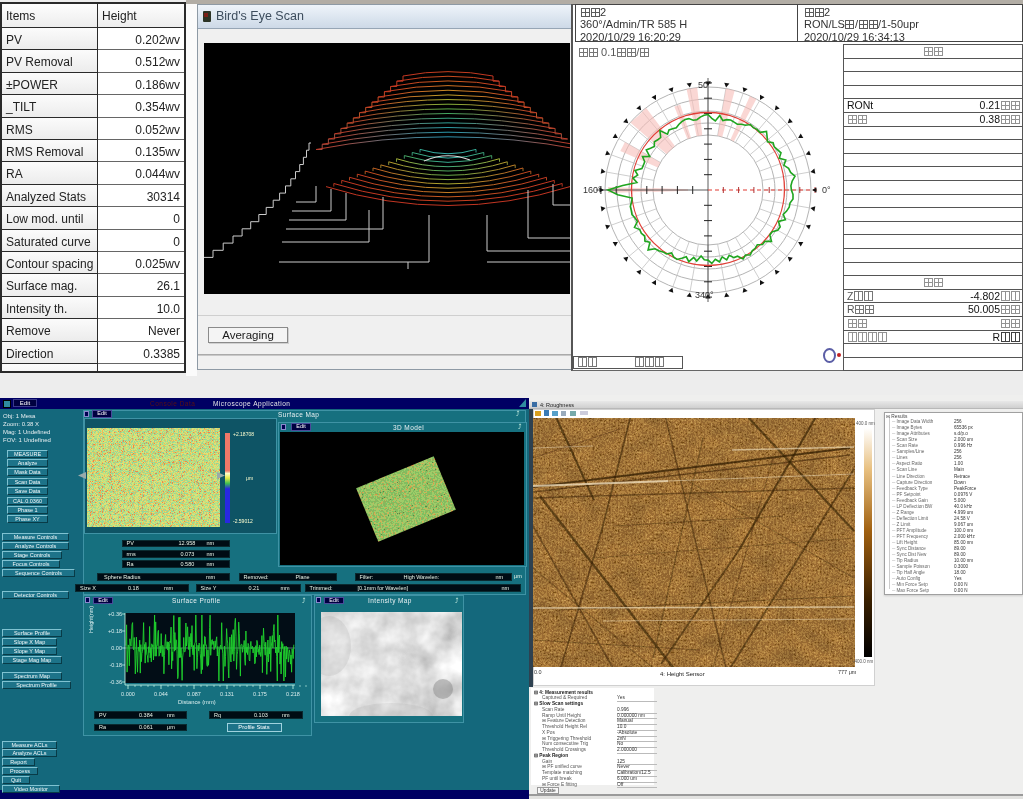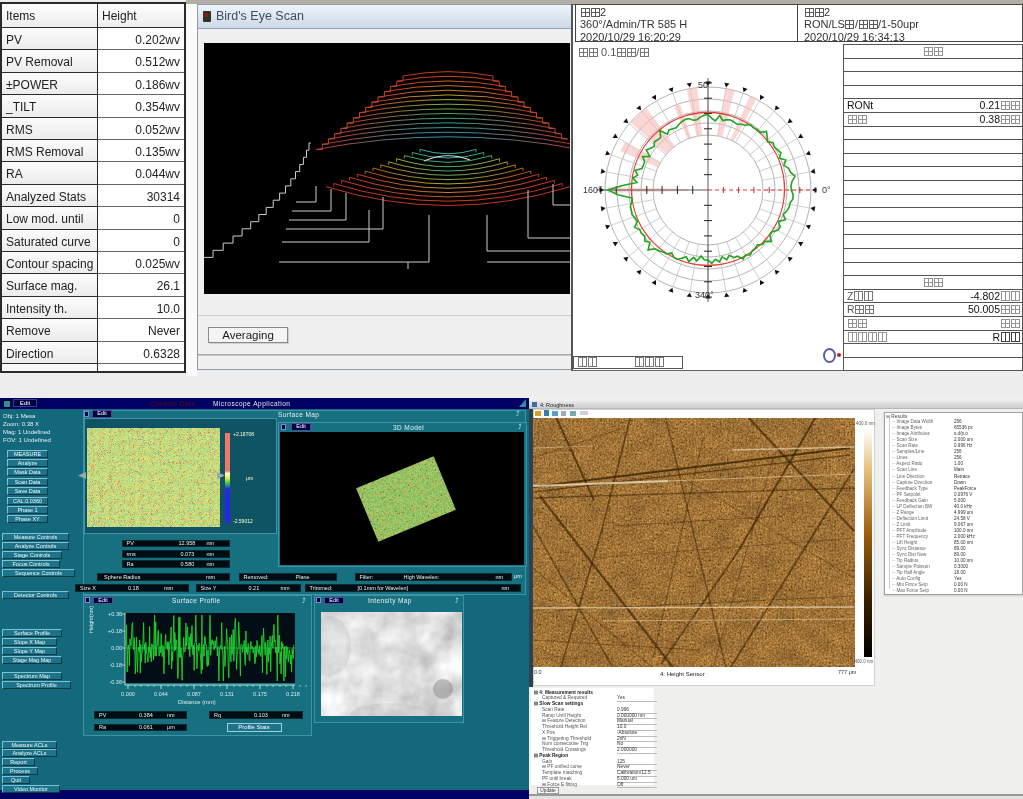--- a/index.html
+++ b/index.html
@@ -31,21 +31,21 @@
       <div style="position:absolute;left:96px;top:225.6px;width:86px;height:22.4px;background:#fff;border-bottom:1px solid #666;box-sizing:border-box;padding-top:5px;padding-right:4px;font-size:12px;color:#222;text-align:right;white-space:nowrap">0</div>
       <div style="position:absolute;left:0;top:248.0px;width:96px;height:22.4px;background:linear-gradient(#fbfbfb,#ececec);border-right:1px solid #2a2a2a;border-bottom:1px solid #2a2a2a;box-sizing:border-box;padding-top:5px;padding-left:4px;font-size:12px;color:#222;white-space:nowrap">Contour spacing</div>
       <div style="position:absolute;left:96px;top:248.0px;width:86px;height:22.4px;background:#fff;border-bottom:1px solid #666;box-sizing:border-box;padding-top:5px;padding-right:4px;font-size:12px;color:#222;text-align:right;white-space:nowrap">0.025wv</div>
       <div style="position:absolute;left:0;top:270.4px;width:96px;height:22.4px;background:linear-gradient(#fbfbfb,#ececec);border-right:1px solid #2a2a2a;border-bottom:1px solid #2a2a2a;box-sizing:border-box;padding-top:5px;padding-left:4px;font-size:12px;color:#222;white-space:nowrap">Surface mag.</div>
       <div style="position:absolute;left:96px;top:270.4px;width:86px;height:22.4px;background:#fff;border-bottom:1px solid #666;box-sizing:border-box;padding-top:5px;padding-right:4px;font-size:12px;color:#222;text-align:right;white-space:nowrap">26.1</div>
       <div style="position:absolute;left:0;top:292.8px;width:96px;height:22.4px;background:linear-gradient(#fbfbfb,#ececec);border-right:1px solid #2a2a2a;border-bottom:1px solid #2a2a2a;box-sizing:border-box;padding-top:5px;padding-left:4px;font-size:12px;color:#222;white-space:nowrap">Intensity th.</div>
       <div style="position:absolute;left:96px;top:292.8px;width:86px;height:22.4px;background:#fff;border-bottom:1px solid #666;box-sizing:border-box;padding-top:5px;padding-right:4px;font-size:12px;color:#222;text-align:right;white-space:nowrap">10.0</div>
       <div style="position:absolute;left:0;top:315.2px;width:96px;height:22.4px;background:linear-gradient(#fbfbfb,#ececec);border-right:1px solid #2a2a2a;border-bottom:1px solid #2a2a2a;box-sizing:border-box;padding-top:5px;padding-left:4px;font-size:12px;color:#222;white-space:nowrap">Remove</div>
       <div style="position:absolute;left:96px;top:315.2px;width:86px;height:22.4px;background:#fff;border-bottom:1px solid #666;box-sizing:border-box;padding-top:5px;padding-right:4px;font-size:12px;color:#222;text-align:right;white-space:nowrap">Never</div>
       <div style="position:absolute;left:0;top:337.6px;width:96px;height:22.4px;background:linear-gradient(#fbfbfb,#ececec);border-right:1px solid #2a2a2a;border-bottom:1px solid #2a2a2a;box-sizing:border-box;padding-top:5px;padding-left:4px;font-size:12px;color:#222;white-space:nowrap">Direction</div>
-      <div style="position:absolute;left:96px;top:337.6px;width:86px;height:22.4px;background:#fff;border-bottom:1px solid #666;box-sizing:border-box;padding-top:5px;padding-right:4px;font-size:12px;color:#222;text-align:right;white-space:nowrap">0.6328</div>
+      <div style="position:absolute;left:96px;top:337.6px;width:86px;height:22.4px;background:#fff;border-bottom:1px solid #666;box-sizing:border-box;padding-top:5px;padding-right:4px;font-size:12px;color:#222;text-align:right;white-space:nowrap">0.3385</div>
       <div style="position:absolute;left:0;top:360.0px;width:96px;height:22.4px;background:linear-gradient(#fbfbfb,#ececec);border-right:1px solid #2a2a2a;border-bottom:1px solid #2a2a2a;box-sizing:border-box;padding-top:5px;padding-left:4px;font-size:12px;color:#222;white-space:nowrap">Averaging</div>
       <div style="position:absolute;left:96px;top:360.0px;width:86px;height:22.4px;background:#fff;border-bottom:1px solid #666;box-sizing:border-box;padding-top:5px;padding-right:4px;font-size:7px;color:#222;text-align:right;white-space:nowrap">▴▾▴▾▴▾▴</div>
     </div>
 <div style="position:absolute;left:186px;top:0;width:11px;height:376px;background:#fbfbfb"></div>
 <div style="position:absolute;left:186px;top:0;width:837px;height:4px;background:#b2ada5"></div>
 <div style="position:absolute;left:197px;top:4px;width:375px;height:366px;background:#f0f0f0;border:1px solid #8e9aa5;box-sizing:border-box"></div>
 <div style="position:absolute;left:198px;top:5px;width:373px;height:24px;background:linear-gradient(#eef4fa,#cdd9e7);border-bottom:1px solid #96a5b5;box-sizing:border-box"></div>
 <div style="position:absolute;left:203px;top:11px;width:8px;height:11px;background:#2c3426;border-radius:1px"></div>
 <div style="position:absolute;left:204px;top:13px;width:4px;height:4px;background:#7a2018"></div>
 <div style="position:absolute;left:216px;top:9px;font-size:12.5px;color:#3d4d5d">Bird's Eye Scan</div>

